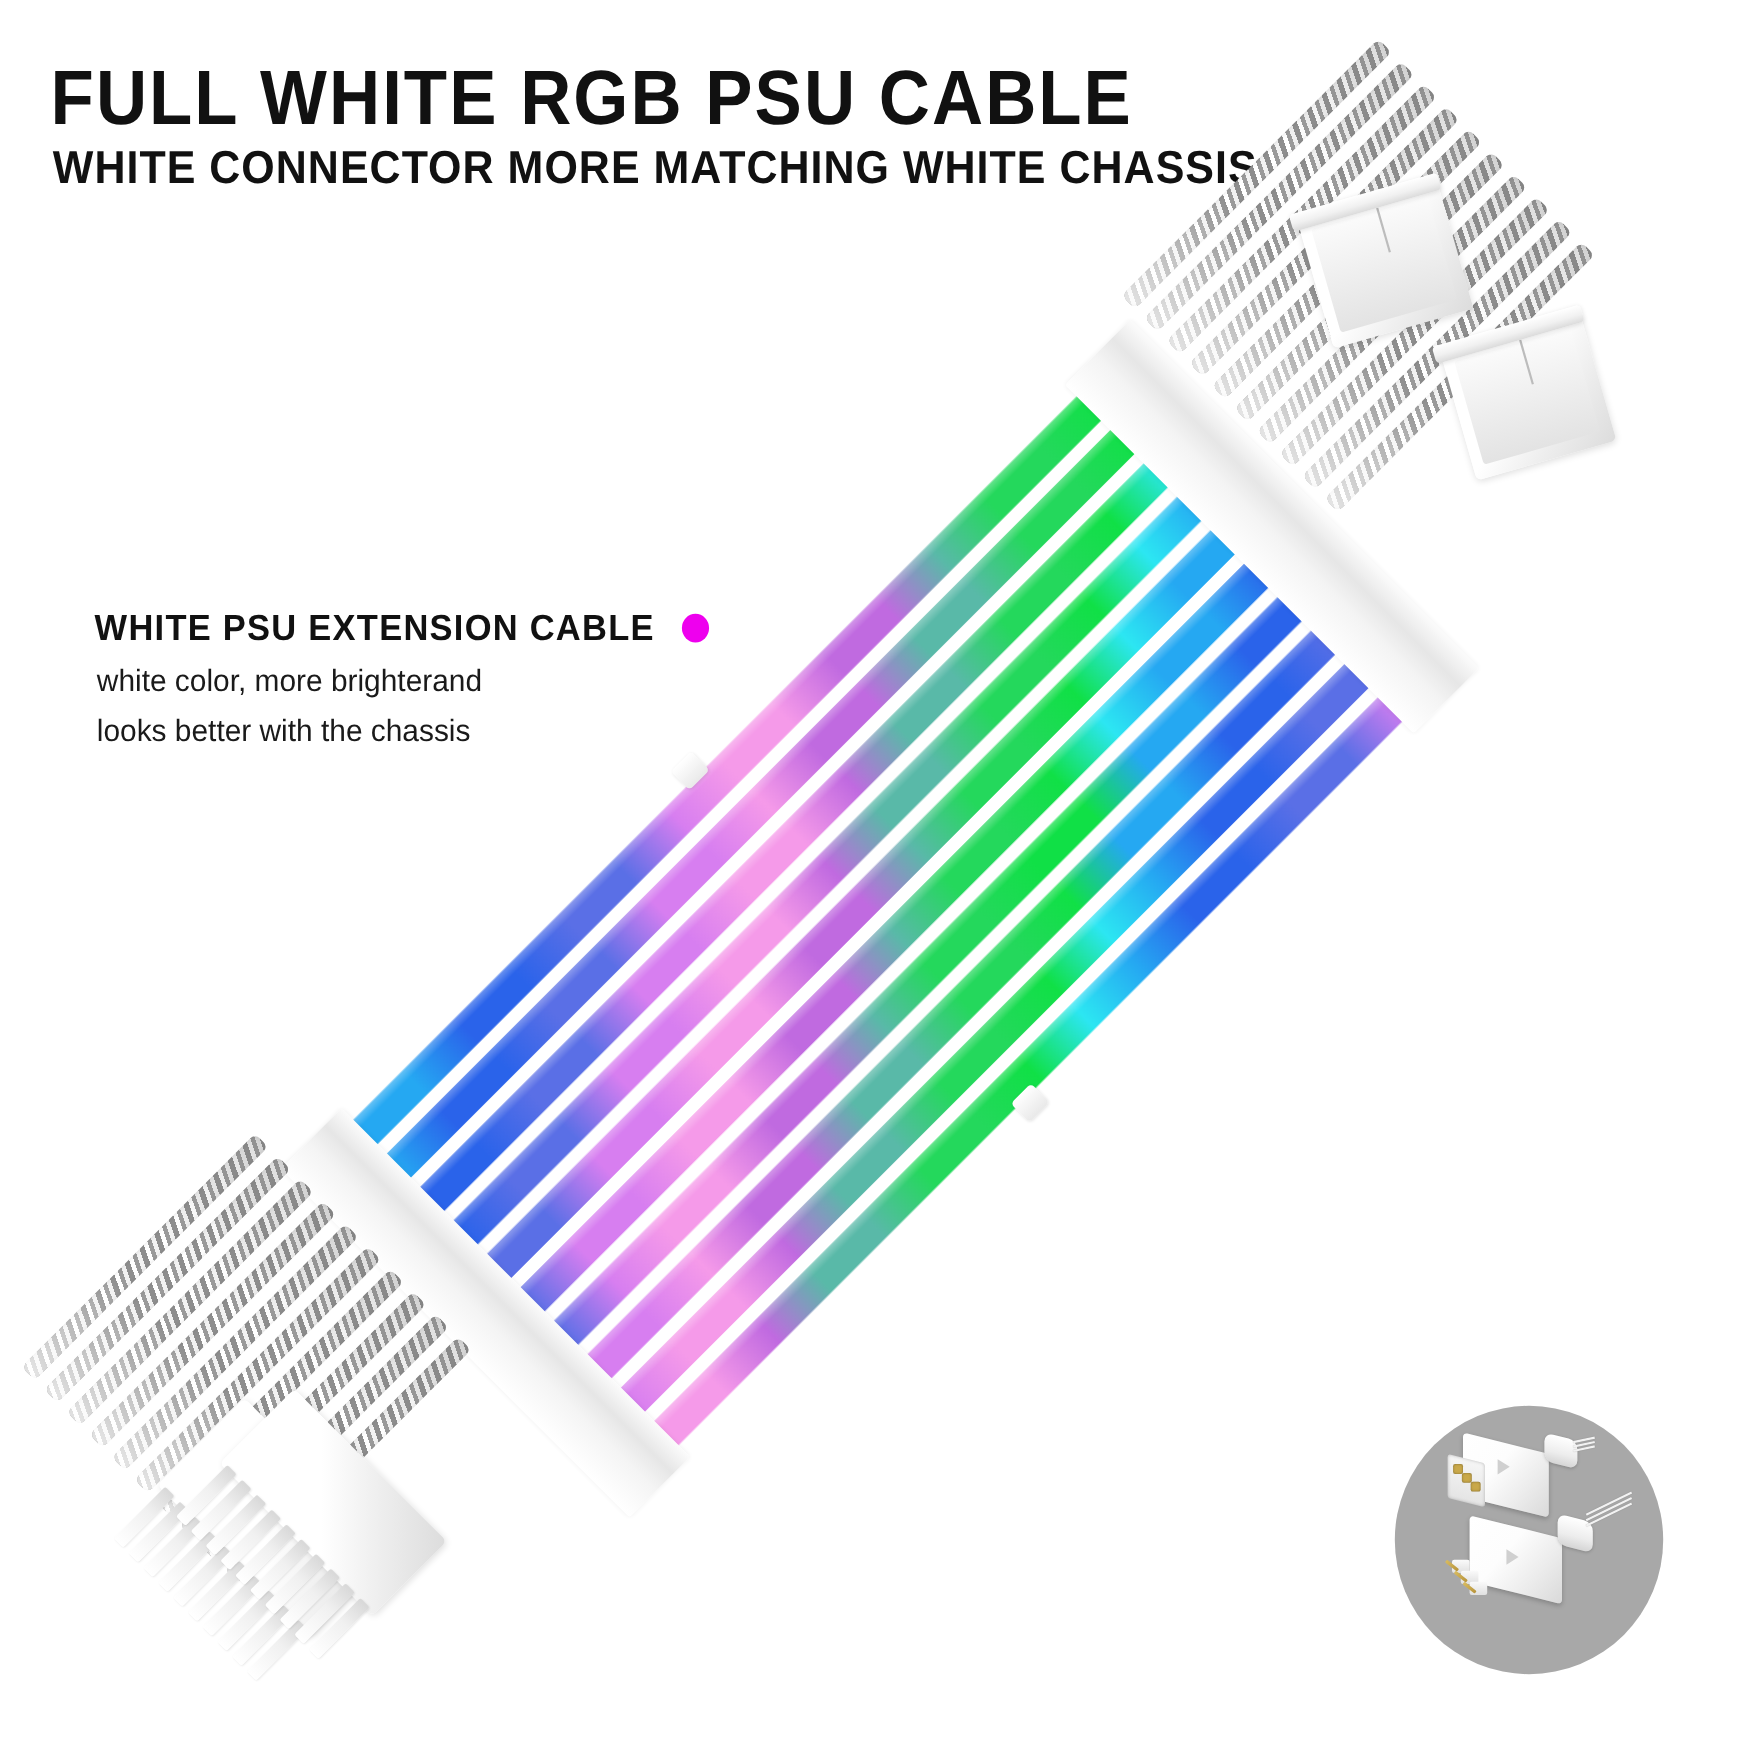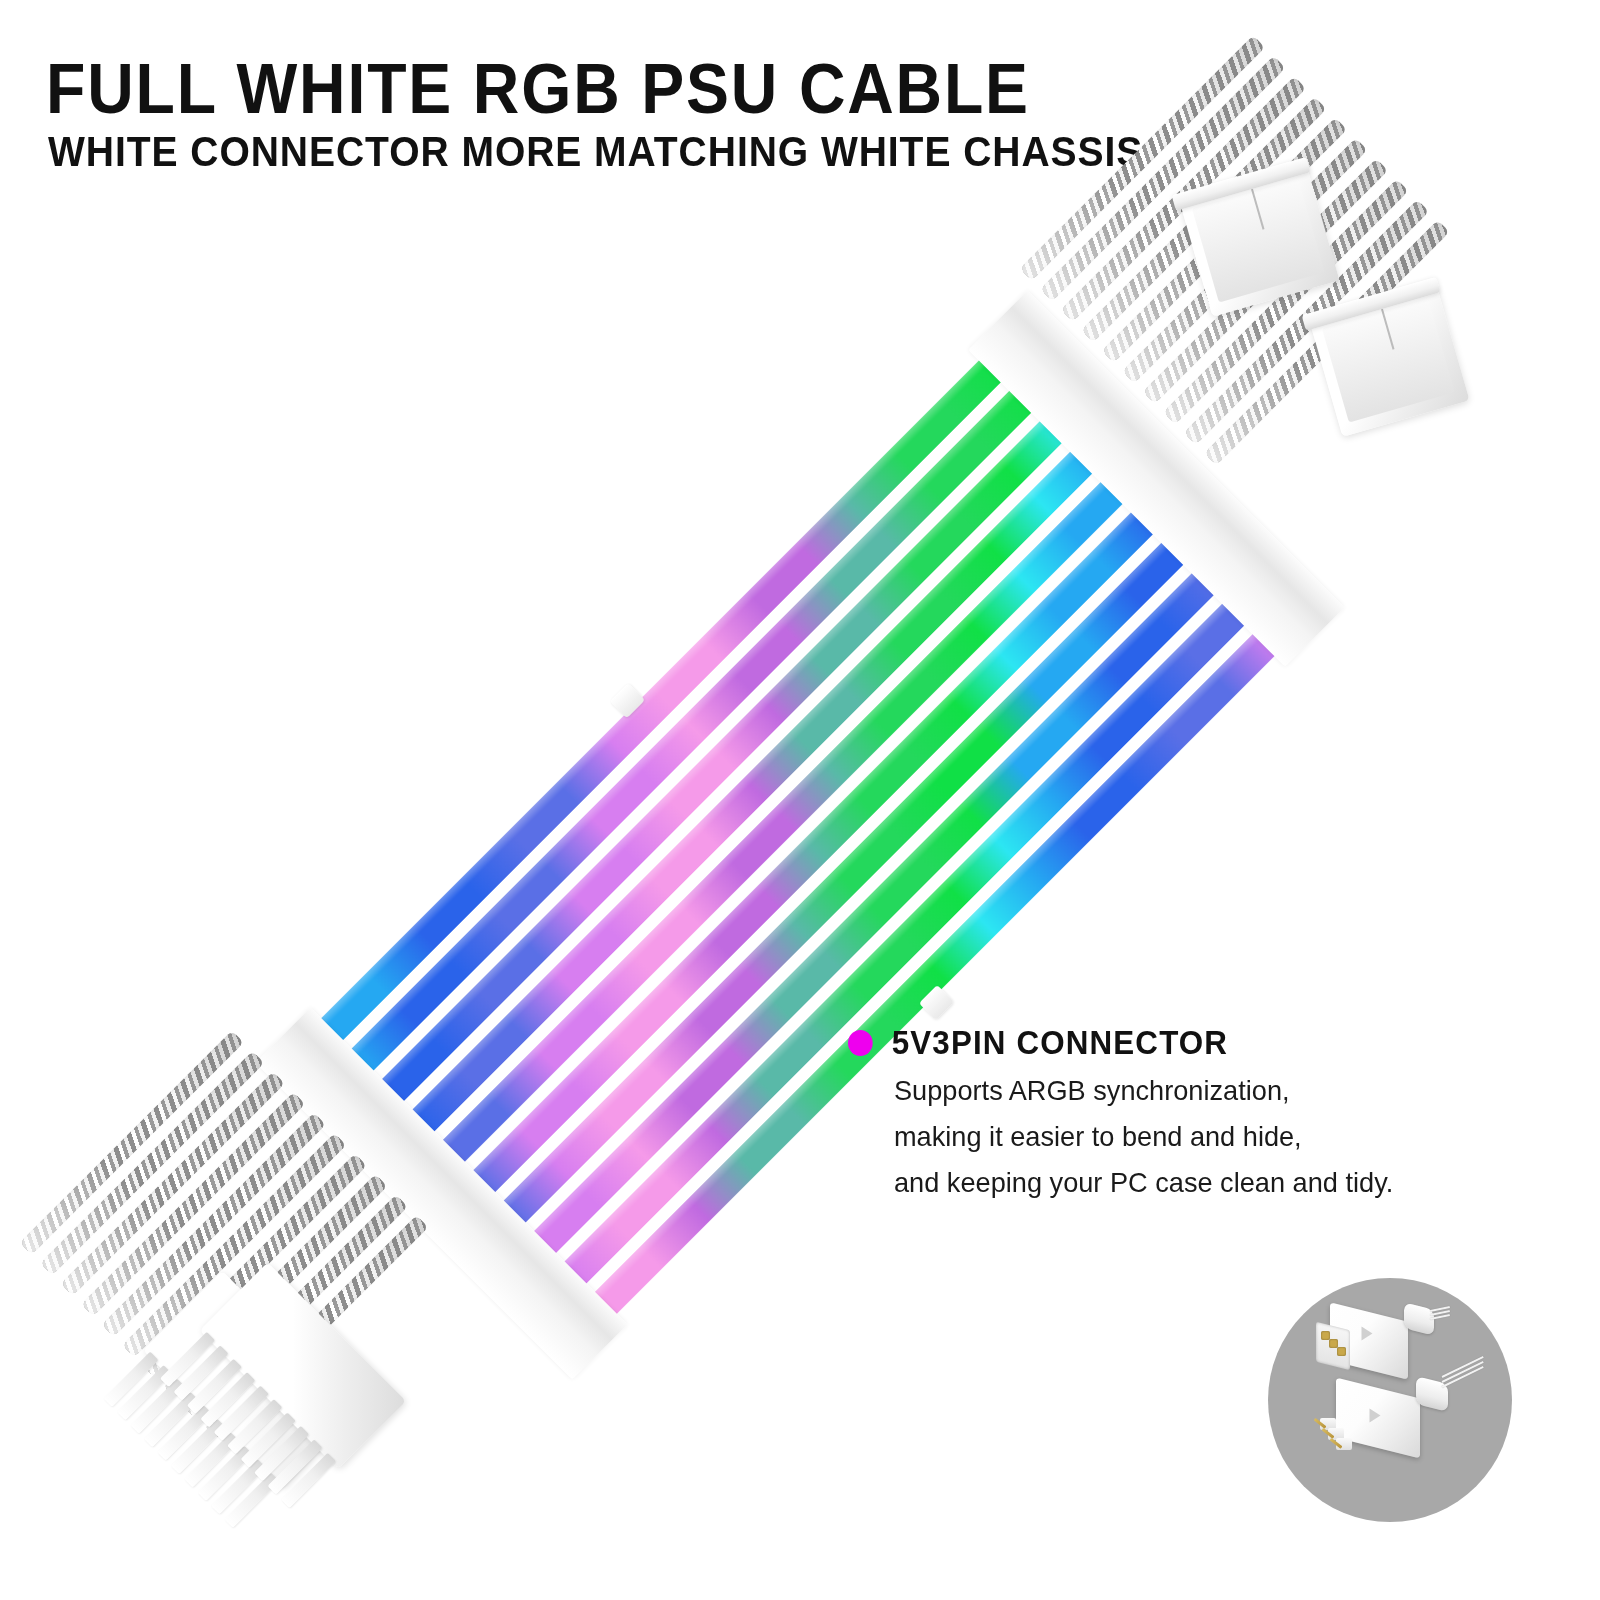--- a/index.html
+++ b/index.html
@@ -268,30 +268,29 @@
       <div style="position: absolute; left: 78px; top: 16px; width: 2px; height: 42px; background: rgb(188, 188, 188);"></div>
       <div class="collar" style="left: 0px; top: 0px; width: 140px; height: 16px;"></div>
     </div>
   <div id="conn-tr2" style="position: absolute; left: 1318px; top: 292px; width: 150px; height: 140px; transform: rotate(-16deg); transform-origin: 50% 50%;">
       <div class="conn-body" style="left: 6px; top: 8px; width: 132px; height: 120px;"></div>
       <div class="conn-face" style="left: 16px; top: 18px; width: 110px; height: 98px;"></div>
       <div style="position: absolute; left: 78px; top: 16px; width: 2px; height: 42px; background: rgb(188, 188, 188);"></div>
       <div class="collar" style="left: 0px; top: 0px; width: 140px; height: 16px;"></div>
     </div>
 
-
-  <div class="callout" id="callout-right">
+  <div class="callout" id="callout-left">
     <div class="co-head">
+      <span>WHITE  PSU  EXTENSION  CABLE</span>
       <span class="dot" style="background: rgb(238, 0, 238);"></span>
-      <span>5V3PIN  CONNECTOR</span>
-    </div>
-    <div class="co-body">Supports ARGB synchronization,</div>
-    <div class="co-body">making it easier to bend and hide,</div>
-    <div class="co-body">and keeping your PC case clean and tidy.</div>
+    </div>
+    <div class="co-body">white color, more brighterand</div>
+    <div class="co-body">looks better with the chassis</div>
   </div>
+
 
   <div id="inset" style="background: rgb(168, 168, 168);">
       <div class="argb-conn" style="left: 48px; top: 28px; width: 130px; height: 78px;">
         <div class="argb-shell" style="left: 14px; top: 6px; width: 78px; height: 58px; transform: skewY(14deg);"></div>
         <div class="argb-socket" style="left: 0px; top: 20px; width: 34px; height: 40px; transform: skewY(14deg);"></div>
         <div class="argb-hole" style="left: 5px; top: 25px;"></div>
         <div class="argb-hole" style="left: 13px; top: 33px;"></div>
         <div class="argb-hole" style="left: 21px; top: 41px;"></div>
         <div class="argb-tri" style="left: 44px; top: 22px; transform: rotate(90deg);"></div>
         <div class="argb-boot" style="left: 88px; top: 0px; width: 30px; height: 26px; transform: skewY(14deg);"></div>

